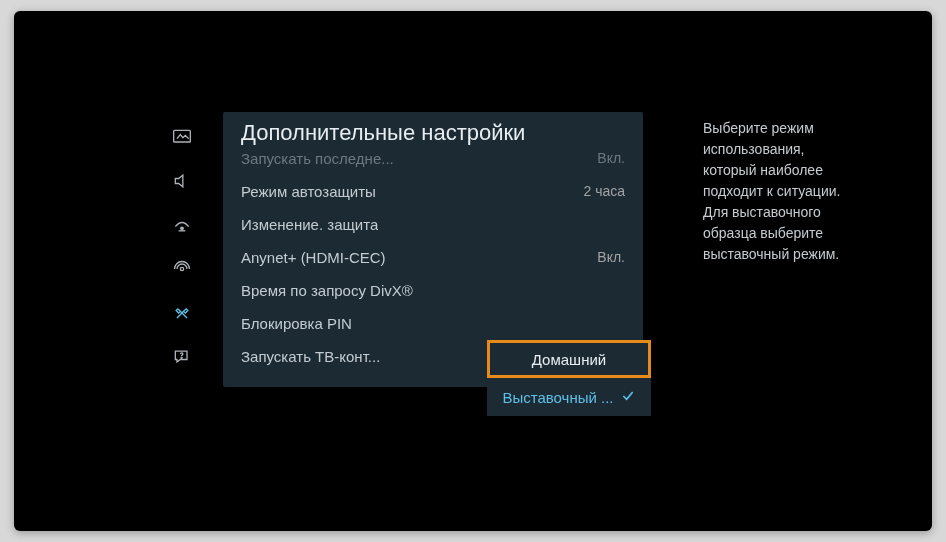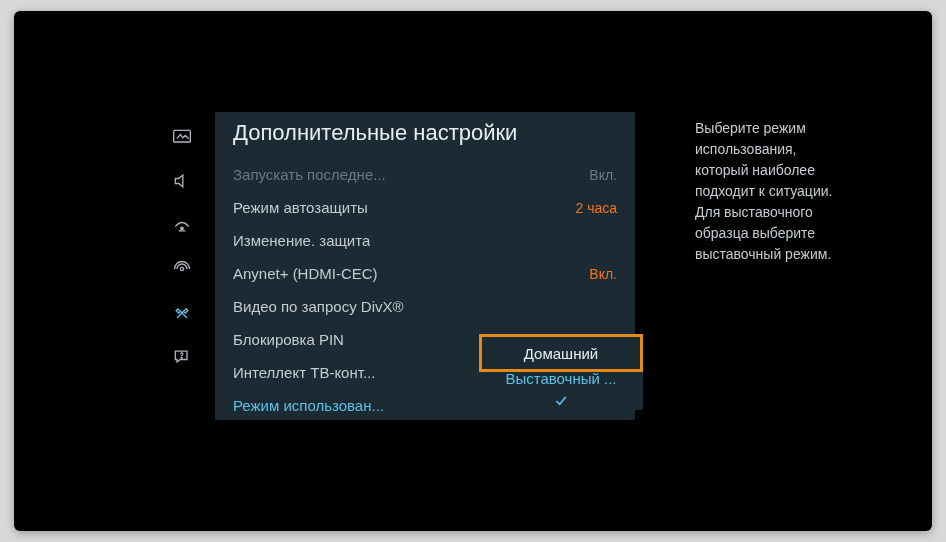--- a/index.html
+++ b/index.html
@@ -51,75 +51,74 @@
     width: 26px;
     height: 22px;
     color: #aab2b8;
     display: flex;
     align-items: center;
     justify-content: center;
   }
   .sidebar-icon.active { color: #5fc0e8; }
   .main-panel {
     flex: 1;
-    margin-left: 8px;
+    margin-left: 16px;
     position: relative;
   }
   .panel-bg {
     background: #1b2a33;
     border-radius: 2px;
     width: 420px;
     position: relative;
   }
   .panel-title {
     color: #e8edf0;
     font-size: 22px;
     font-weight: 300;
     padding: 8px 18px 4px 18px;
   }
   .settings-list {
     padding: 0 18px 6px 18px;
   }
   .setting-row {
     display: flex;
     justify-content: space-between;
-    align-items: flex-end;
+    align-items: flex-start;
     height: 33px;
     color: #c5ccd1;
     font-size: 15px;
   }
   .setting-row.dim { color: #6d7880; }
   .setting-row.highlight { color: #5fc0e8; }
   .setting-label { white-space: nowrap; overflow: hidden; text-overflow: ellipsis; max-width: 250px; }
-  .setting-value { color: #f97316; font-size: 14px; }
+  .setting-value { color: #a3a3a3; font-size: 14px; }
   .setting-row.dim .setting-value { color: #6d7880; }
   .popup {
     position: absolute;
     left: 264px;
-    top: 222px;
+    top: 228px;
     width: 164px;
     background: #1b2a33;
   }
   .popup-option {
     height: 38px;
     display: flex;
     align-items: center;
     justify-content: center;
     color: #e8edf0;
     font-size: 15px;
     position: relative;
     gap: 6px;
   }
   .popup-option.selected {
     border: 3px solid #e68a1a;
   }
   .popup-option.checked {
     color: #5fc0e8;
     justify-content: center;
-    flex-direction: column;
   }
   .check-icon {
     color: #5fc0e8;
   }
   .help-text {
     position: absolute;
     left: 480px;
     top: 6px;
     width: 150px;
     color: #c5ccd1;
@@ -190,30 +189,27 @@
                 <span class="setting-value">2 часа</span>
               </div>
               <div class="setting-row">
                 <span class="setting-label">Изменение. защита</span>
               </div>
               <div class="setting-row">
                 <span class="setting-label">Anynet+ (HDMI-CEC)</span>
                 <span class="setting-value">Вкл.</span>
               </div>
               <div class="setting-row">
-                <span class="setting-label">Видео по запросу DivX®</span>
+                <span class="setting-label">Время по запросу DivX®</span>
               </div>
               <div class="setting-row">
                 <span class="setting-label">Блокировка PIN</span>
               </div>
               <div class="setting-row">
-                <span class="setting-label">Интеллект ТВ-конт...</span>
-              </div>
-              <div class="setting-row highlight">
-                <span class="setting-label">Режим использован...</span>
+                <span class="setting-label">Запускать ТВ-конт...</span>
               </div>
             </div>
         </div>
 
         <div class="popup">
           <div class="popup-option selected">
             <span>Домашний</span>
           </div>
           <div class="popup-option checked">
             <span>Выставочный ...</span>

